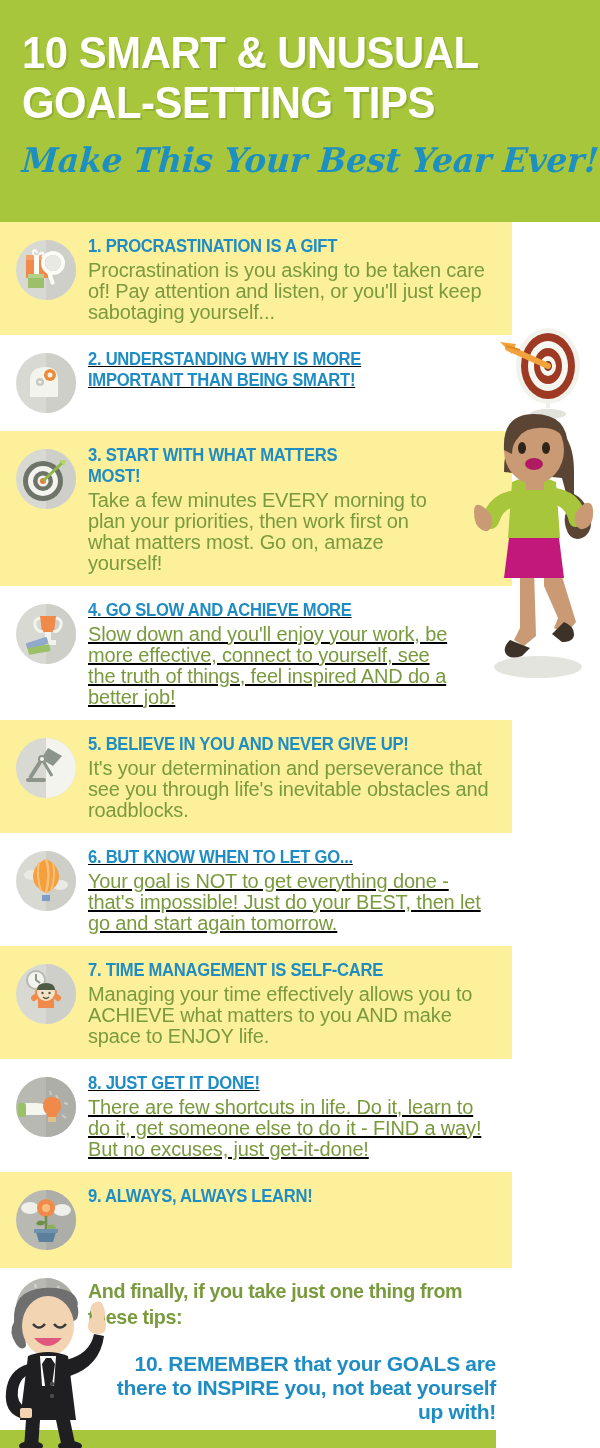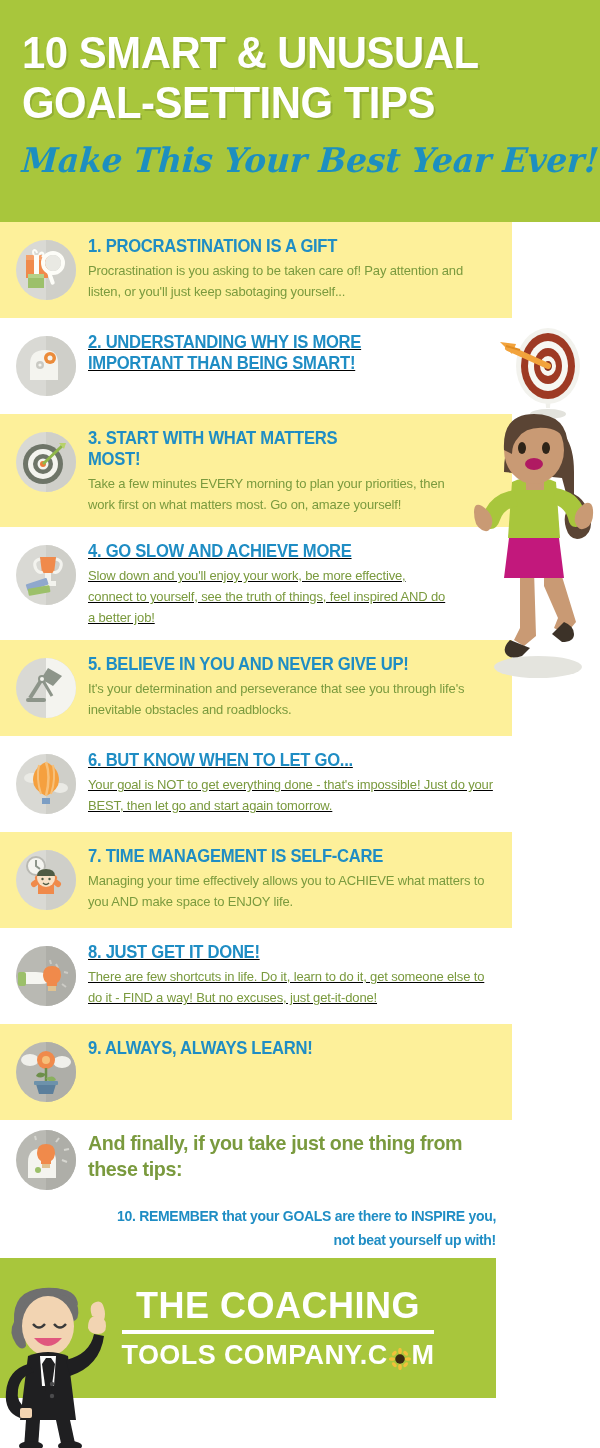--- a/index.html
+++ b/index.html
@@ -83,21 +83,21 @@
     font-size: 17.5px;
     line-height: 21px;
     letter-spacing: -0.3px;
     color: #1f8dc4;
     transform: scaleX(0.95);
     transform-origin: left center;
   }
   .tip-text {
     margin-top: 3px;
     font-family: "Liberation Sans", sans-serif;
-    font-size: 13px;
+    font-size: 20px;
     line-height: 21px;
     color: #7a9a3e;
     letter-spacing: -0.15px;
     max-width: 460px;
   }
   .tip-text em { font-style: italic; }
   .row.narrow .tip-text { max-width: 360px; }
   .row.narrow .tip-title { max-width: 300px; }
 
   
@@ -117,21 +117,21 @@
     line-height: 26px;
     color: #7a9a3e;
     letter-spacing: -0.4px;
     transform: scaleX(0.96);
     transform-origin: left center;
   }
   .final-tip {
     margin-top: 22px;
     font-family: "Liberation Sans", sans-serif;
     font-weight: bold;
-    font-size: 14px;
+    font-size: 21px;
     line-height: 24px;
     color: #1f8dc4;
     letter-spacing: -0.3px;
     text-align: right;
     padding-left: 24px;
   }
 
   
   .footer {
     position: relative;

